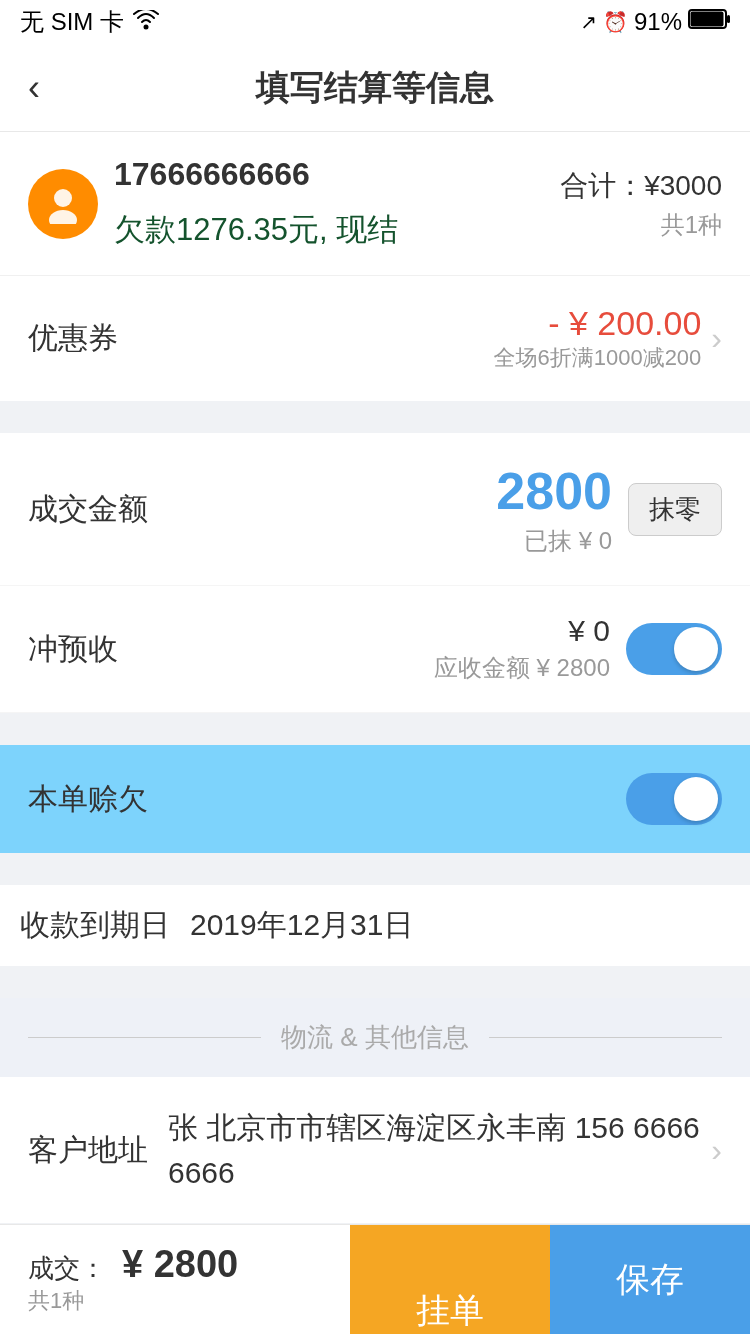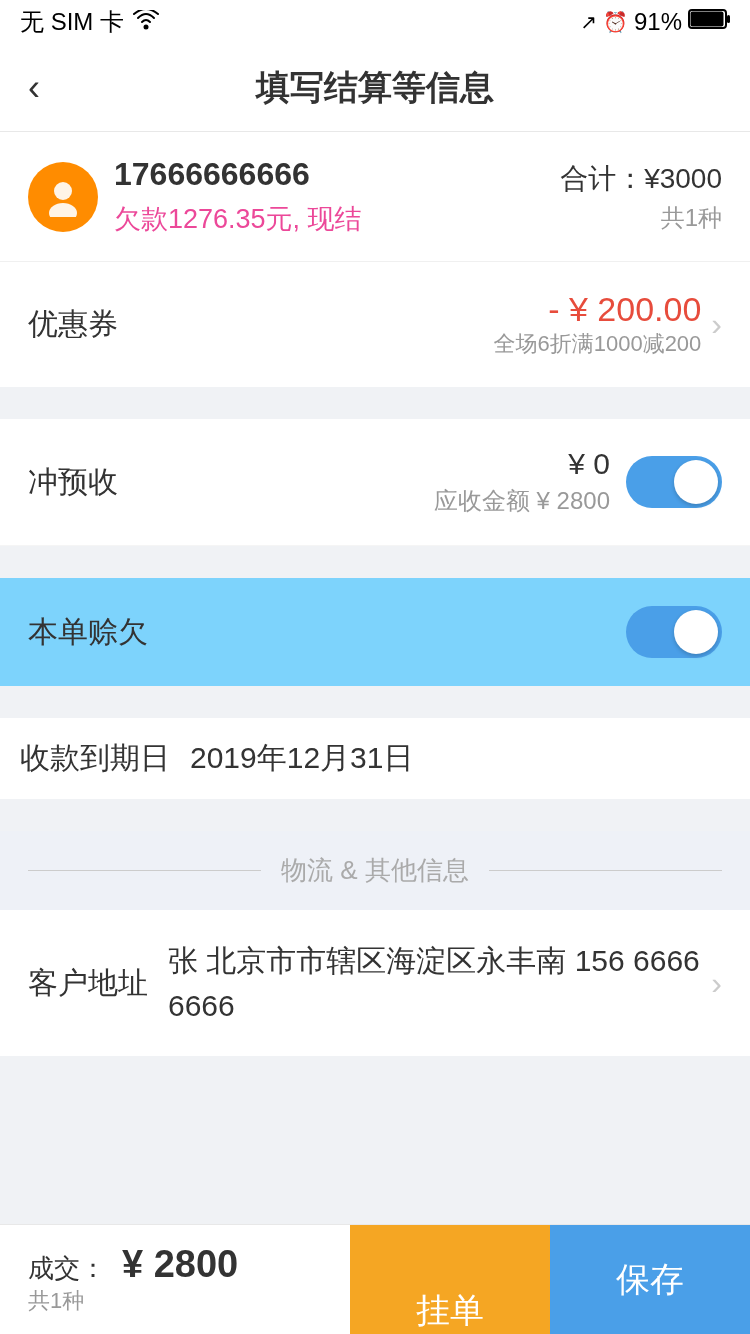--- a/index.html
+++ b/index.html
@@ -81,23 +81,23 @@
       justify-content: center;
       color: #fff;
       font-size: 30px;
     }
     .user-phone {
       font-size: 32px;
       font-weight: 600;
       color: #333;
     }
     .user-debt {
-      font-size: 27px;
-      color: #ec4899;
-      margin-top: 8px;
+      font-size: 31px;
+      color: #14532d;
+      margin-top: 16px;
     }
     .user-right {
       text-align: right;
     }
     .user-total {
       font-size: 28px;
       color: #333;
     }
     .user-count {
       font-size: 24px;
@@ -415,20 +415,30 @@
         <div class="coupon-detail">全场6折满1000减200</div>
       </div>
       <span class="chevron-icon">›</span>
     </div>
   </div>
 </div>
 
 <div class="section-divider"></div>
 
 <div class="section-card">
+  <div class="form-row">
+    <span class="form-label">成交金额</span>
+    <div style="display:flex;align-items:center;gap:16px;">
+      <div style="text-align:right;">
+        <div class="amount-big">2800</div>
+        <div class="amount-sub">已抹  ¥ 0</div>
+      </div>
+      <button class="round-zero-btn">抹零</button>
+    </div>
+  </div>
 
   <div class="prepay-row">
     <span class="prepay-label">冲预收</span>
     <div class="prepay-right">
       <div class="prepay-val-area">
         <div class="prepay-amount">¥ 0</div>
         <div class="prepay-receivable">应收金额 ¥ 2800</div>
       </div>
       <div class="toggle"></div>
     </div>

